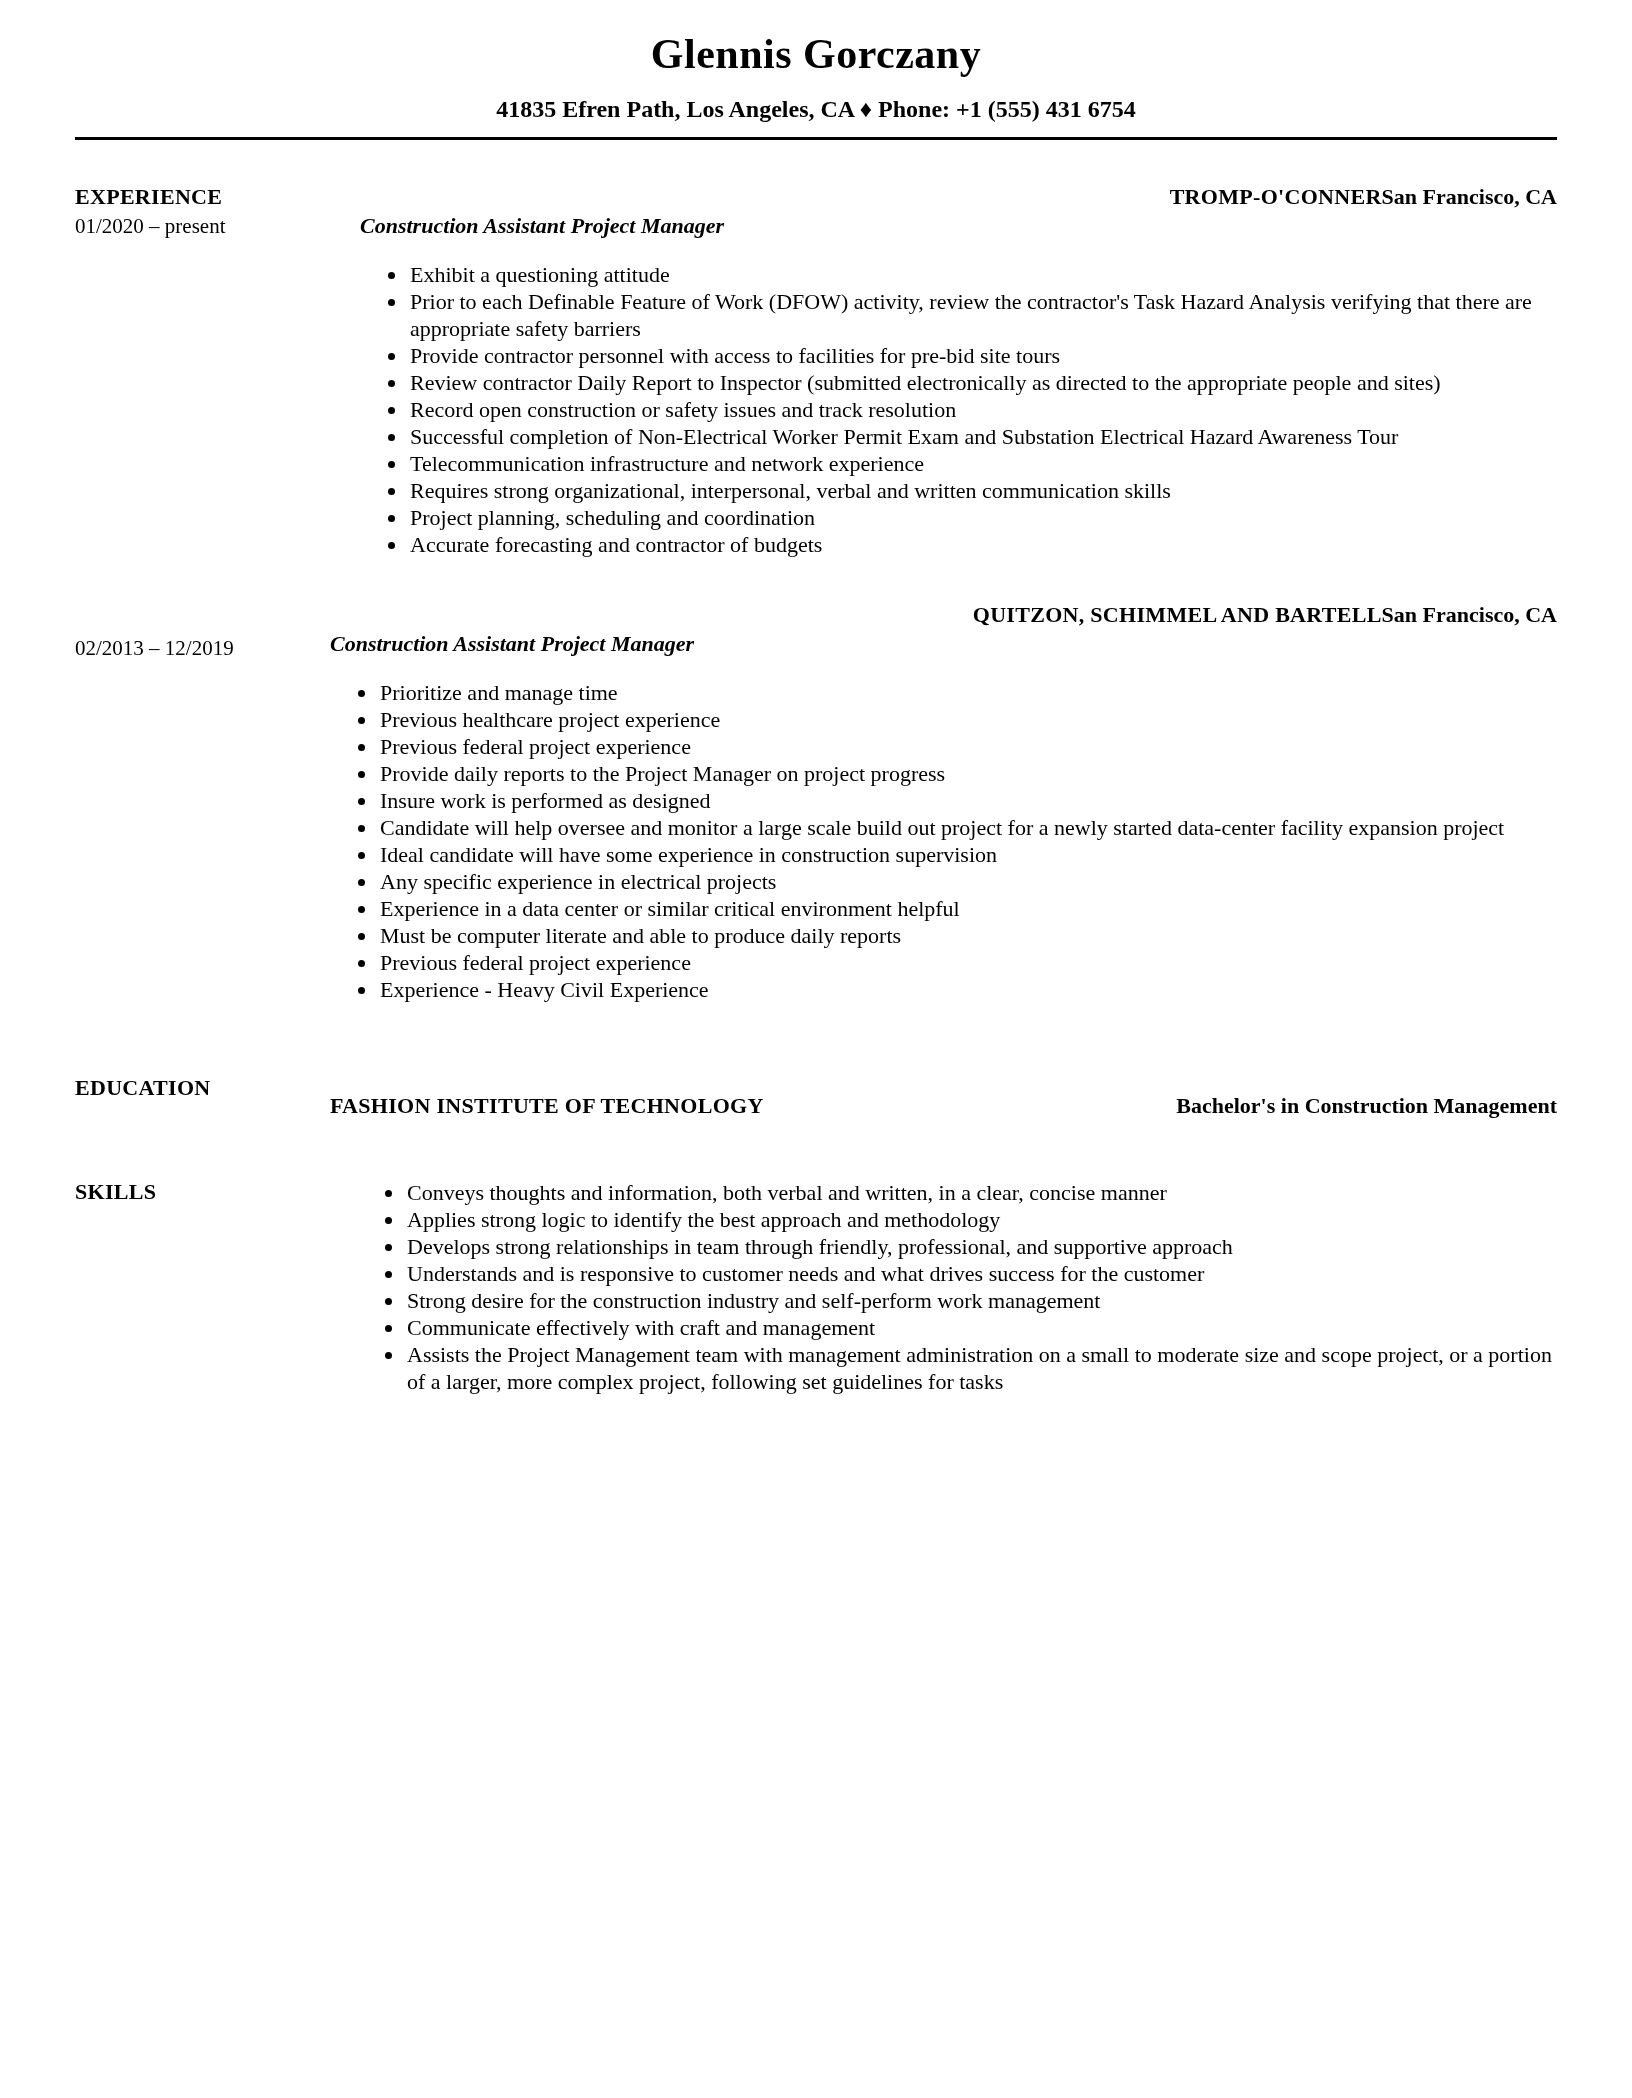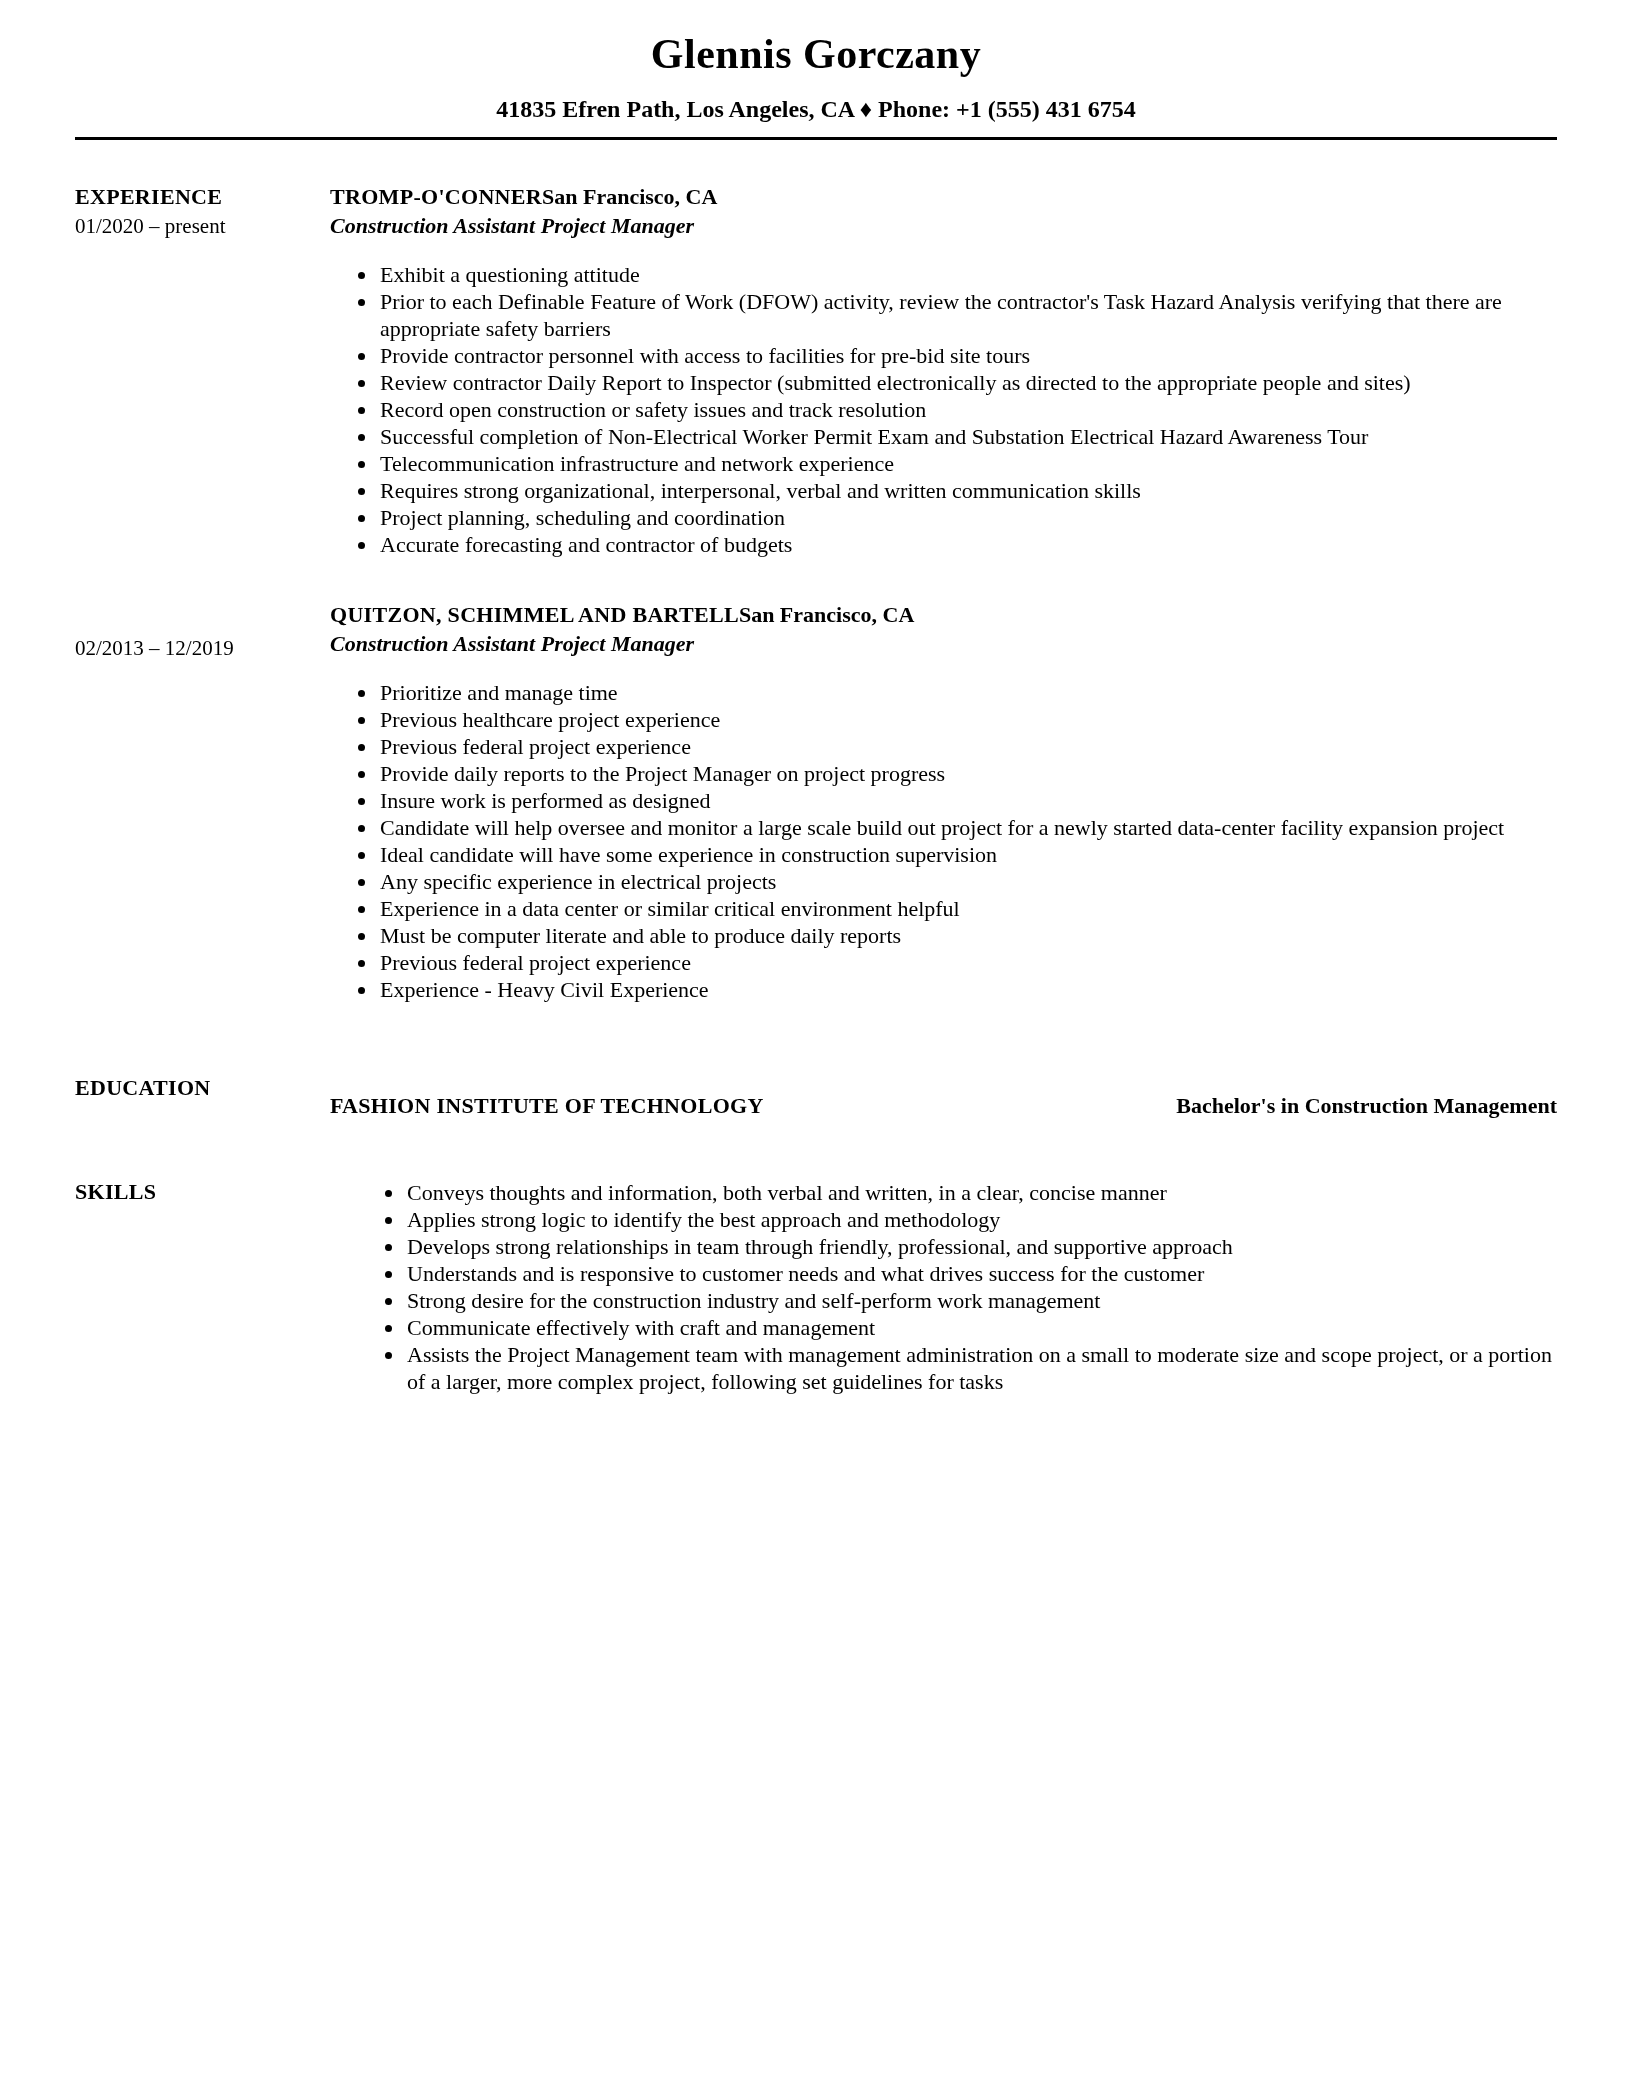--- a/index.html
+++ b/index.html
@@ -47,29 +47,29 @@
   }
   .date-range {
     font-size: 21px;
     line-height: 27px;
     margin-top: 3px;
   }
   .date-offset {
     padding-top: 30px;
   }
 
-  .sec-exp1   { margin-top: 44px; }
+  .sec-exp1   { margin-top: 44px; gap: 30px; }
   .sec-exp2   { margin-top: 44px; }
   .sec-edu    { margin-top: 72px; }
   .sec-skills { margin-top: 60px; gap: 27px; }
 
   
   .job-header {
     display: flex;
-    justify-content: flex-start;
+    justify-content: flex-end;
     align-items: baseline;
   }
   .company {
     font-size: 22px;
     font-weight: bold;
     letter-spacing: 0.3px;
   }
   .location {
     font-size: 22px;
     font-weight: bold;

